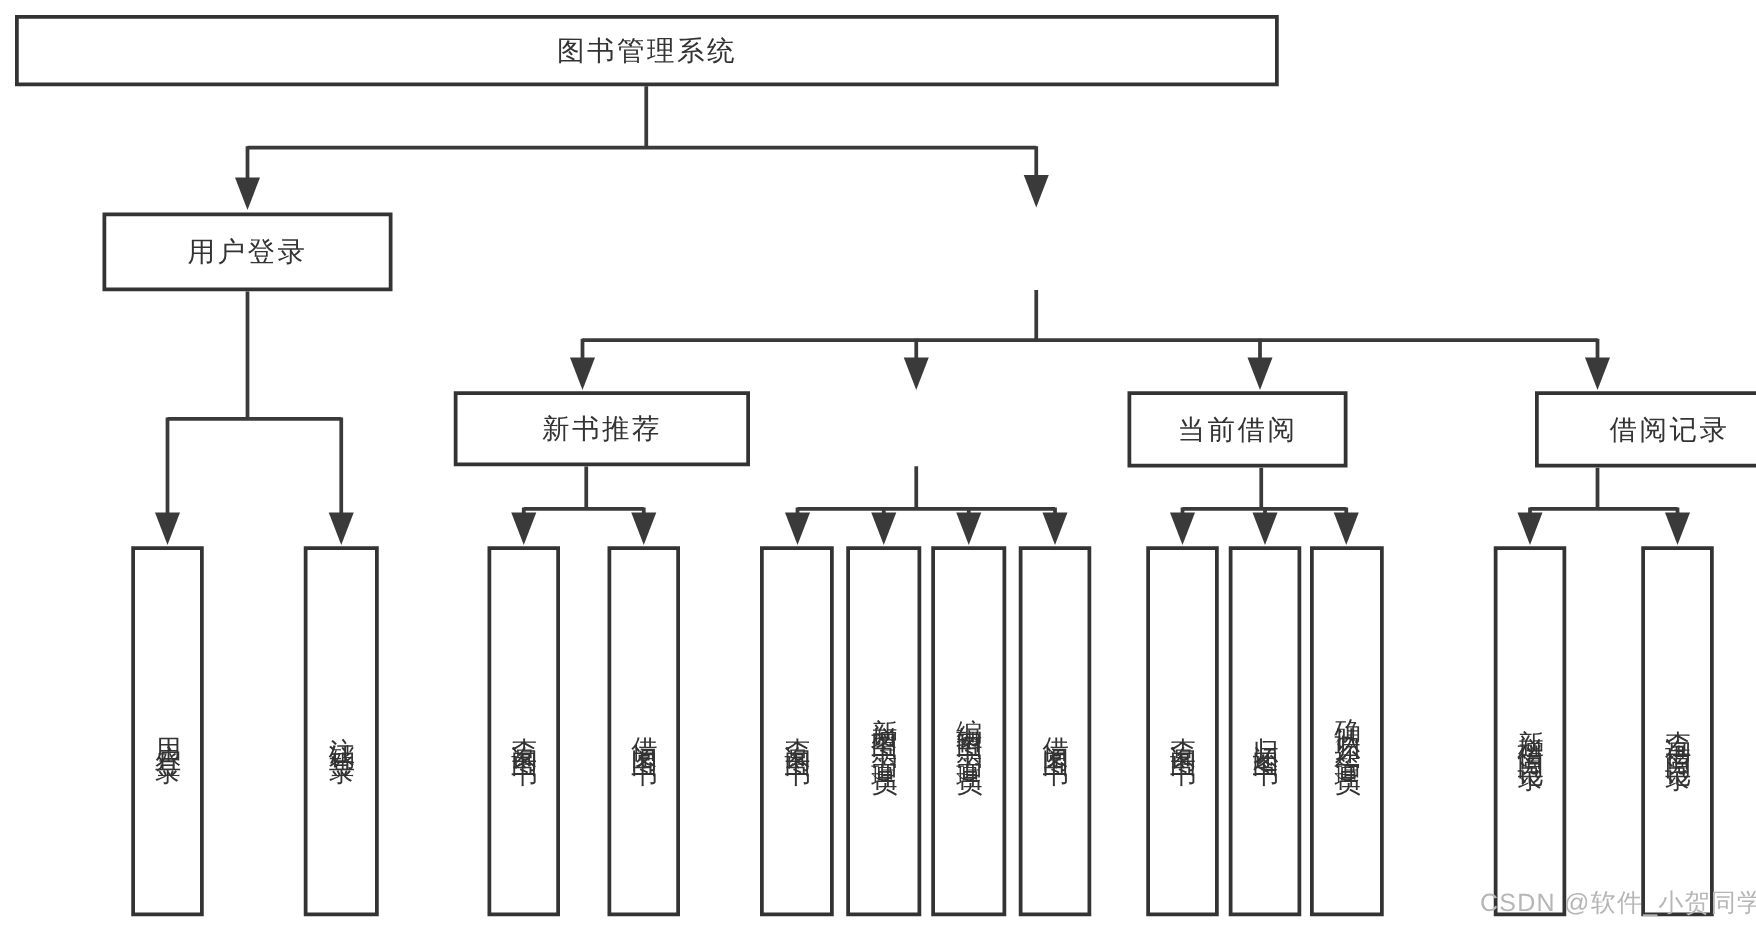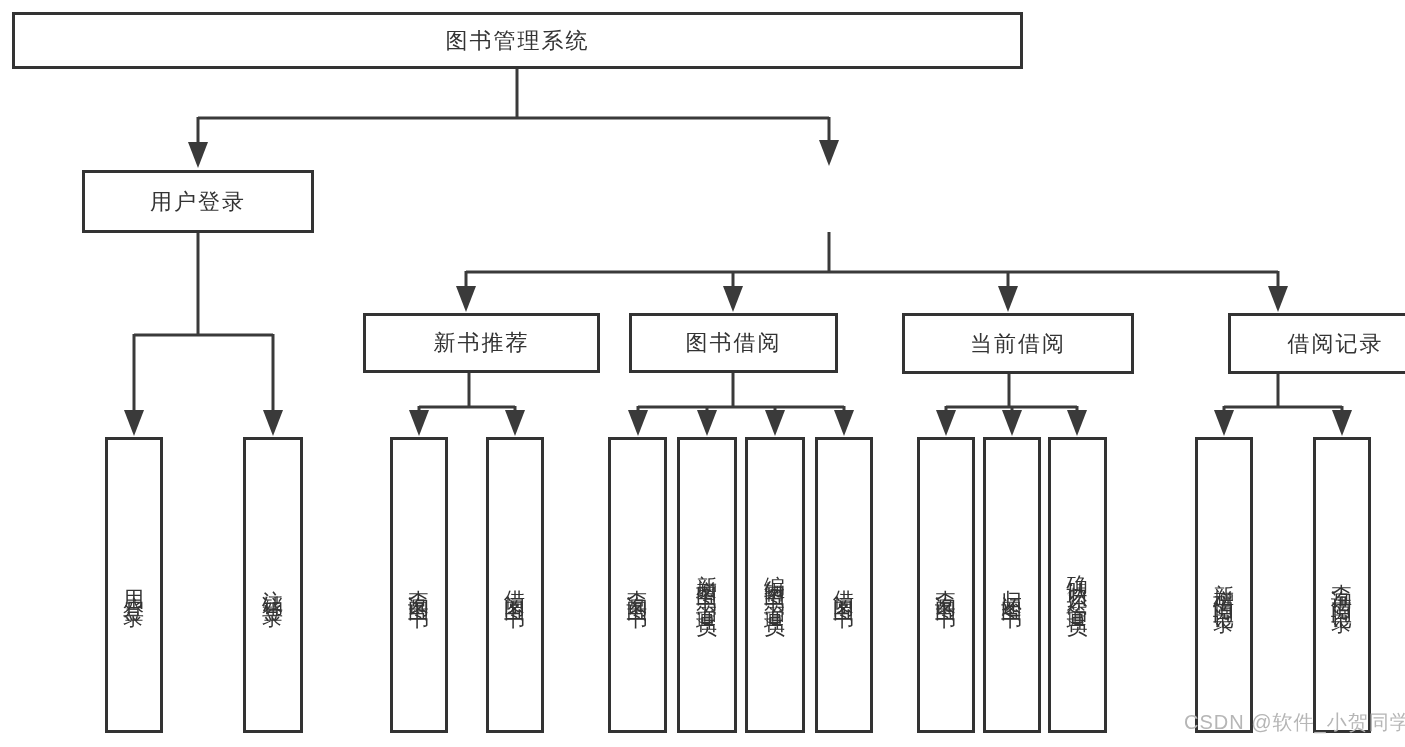--- a/index.html
+++ b/index.html
@@ -133,24 +133,21 @@
     <span>图书管理系统</span>
   </div>
 
   <div class="node" style="left:82px; top:170px; width:232px; height:63px;">
     <span>用户登录</span>
   </div>
 
   <div class="node" style="left:363px; top:313px; width:237px; height:60px;">
     <span>新书推荐</span>
   </div>
-  <div class="node" style="left:629px; top:313px; width:209px; height:60px;">
-    <span>图书借阅</span>
-  </div>
-  <div class="node" style="left:902px; top:313px; width:232px; height:61px;text-align:center;">
+  <div class="node" style="left:902px; top:313px; width:176px; height:61px;text-align:center;">
     <span>当前借阅</span>
   </div>
   <div class="node" style="left:1228px; top:313px; width:215px; height:61px;">
     <span>借阅记录</span>
   </div>
 
   <div class="leaf" style="left:105px; width:58px;">
     <span class="v">用户登录</span>
   </div>
   <div class="leaf" style="left:243px; width:60px;">

